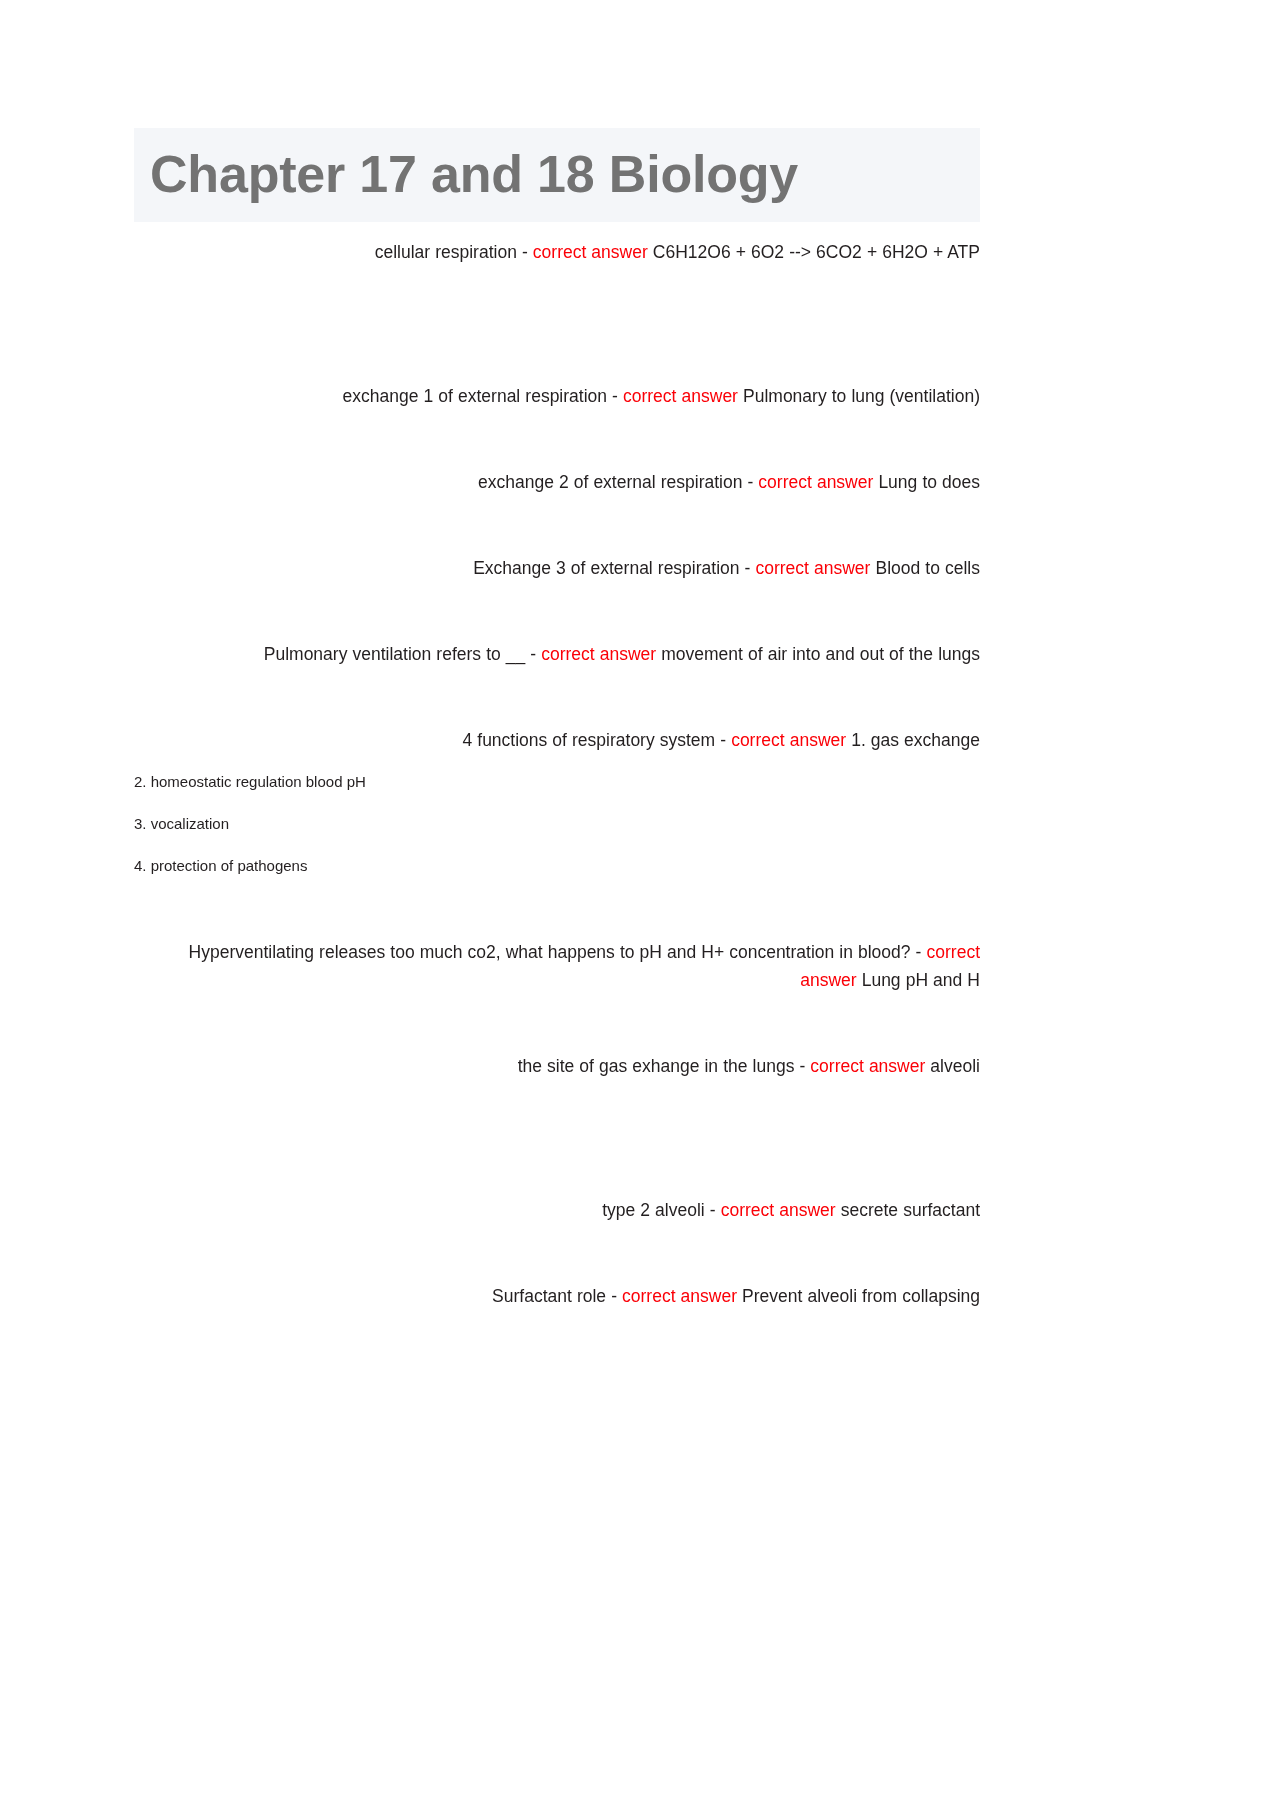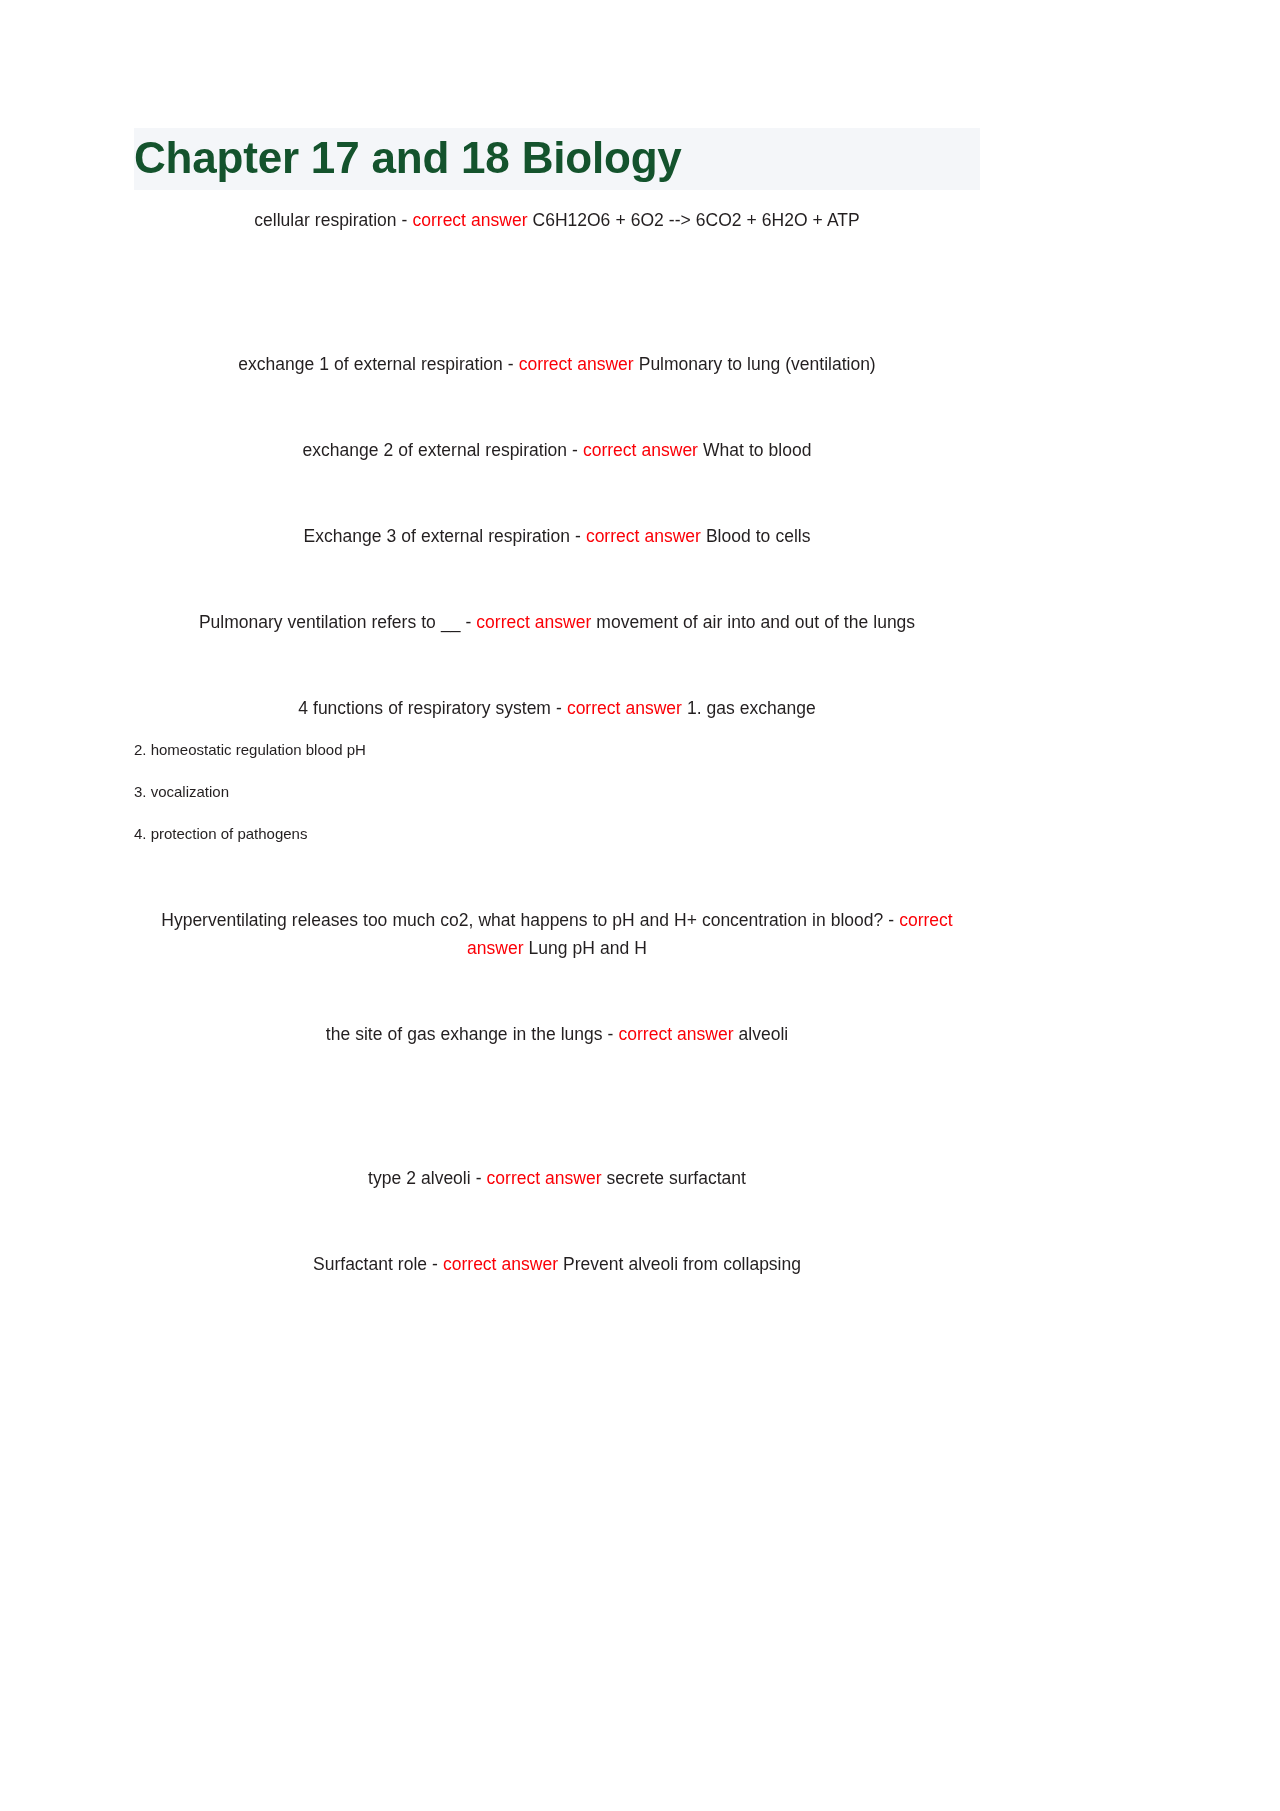--- a/index.html
+++ b/index.html
@@ -28,39 +28,39 @@
     width: 846px;
   }
   .title-band {
     background: #f4f6f9;
     width: 846px;
     margin: 0 0 0 0;
     padding: 6px 0 8px 0;
     box-sizing: border-box;
   }
   .title-band h1 {
-    margin: 0;
+    margin: 16px;
     font-family: "Liberation Sans", sans-serif;
-    font-size: 44px;
+    font-size: 52px;
     line-height: 48px;
     font-weight: bold;
-    color: #14532d;
+    color: #737373;
     letter-spacing: -0.2px;
   }
   .entry {
     margin: 0;
     padding: 0;
   }
   .qa-line {
     font-size: 17.5px;
     line-height: 28px;
     color: #231f20;
     margin: 0;
     padding: 0;
-    text-align: center;
+    text-align: right;
     word-spacing: 0.2px;
   }
   .first-entry .qa-line {
     margin-top: 2px;
   }
   .spacer-lg {
     height: 58px;
   }
   .spacer-sm {
     height: 14px;
@@ -91,21 +91,21 @@
         <div class="entry first-entry">
           <p class="qa-line"><span>cellular respiration - </span><span class="ans-label">correct answer</span><span> C6H12O6 + 6O2 --&gt; 6CO2 + 6H2O + ATP</span></p>
         </div>
         <div class="spacer-lg"></div>
         <div class="spacer-lg"></div>
         <div class="entry">
           <p class="qa-line"><span>exchange 1 of external respiration - </span><span class="ans-label">correct answer</span><span> Pulmonary to lung (ventilation)</span></p>
         </div>
         <div class="spacer-lg"></div>
         <div class="entry">
-          <p class="qa-line"><span>exchange 2 of external respiration - </span><span class="ans-label">correct answer</span><span> What to blood</span></p>
+          <p class="qa-line"><span>exchange 2 of external respiration - </span><span class="ans-label">correct answer</span><span> Lung to does</span></p>
         </div>
         <div class="spacer-lg"></div>
         <div class="entry">
           <p class="qa-line"><span>Exchange 3 of external respiration - </span><span class="ans-label">correct answer</span><span> Blood to cells</span></p>
         </div>
         <div class="spacer-lg"></div>
         <div class="entry">
           <p class="qa-line"><span>Pulmonary ventilation refers to __ - </span><span class="ans-label">correct answer</span><span> movement of air into and out of the lungs</span></p>
         </div>
         <div class="spacer-lg"></div>

